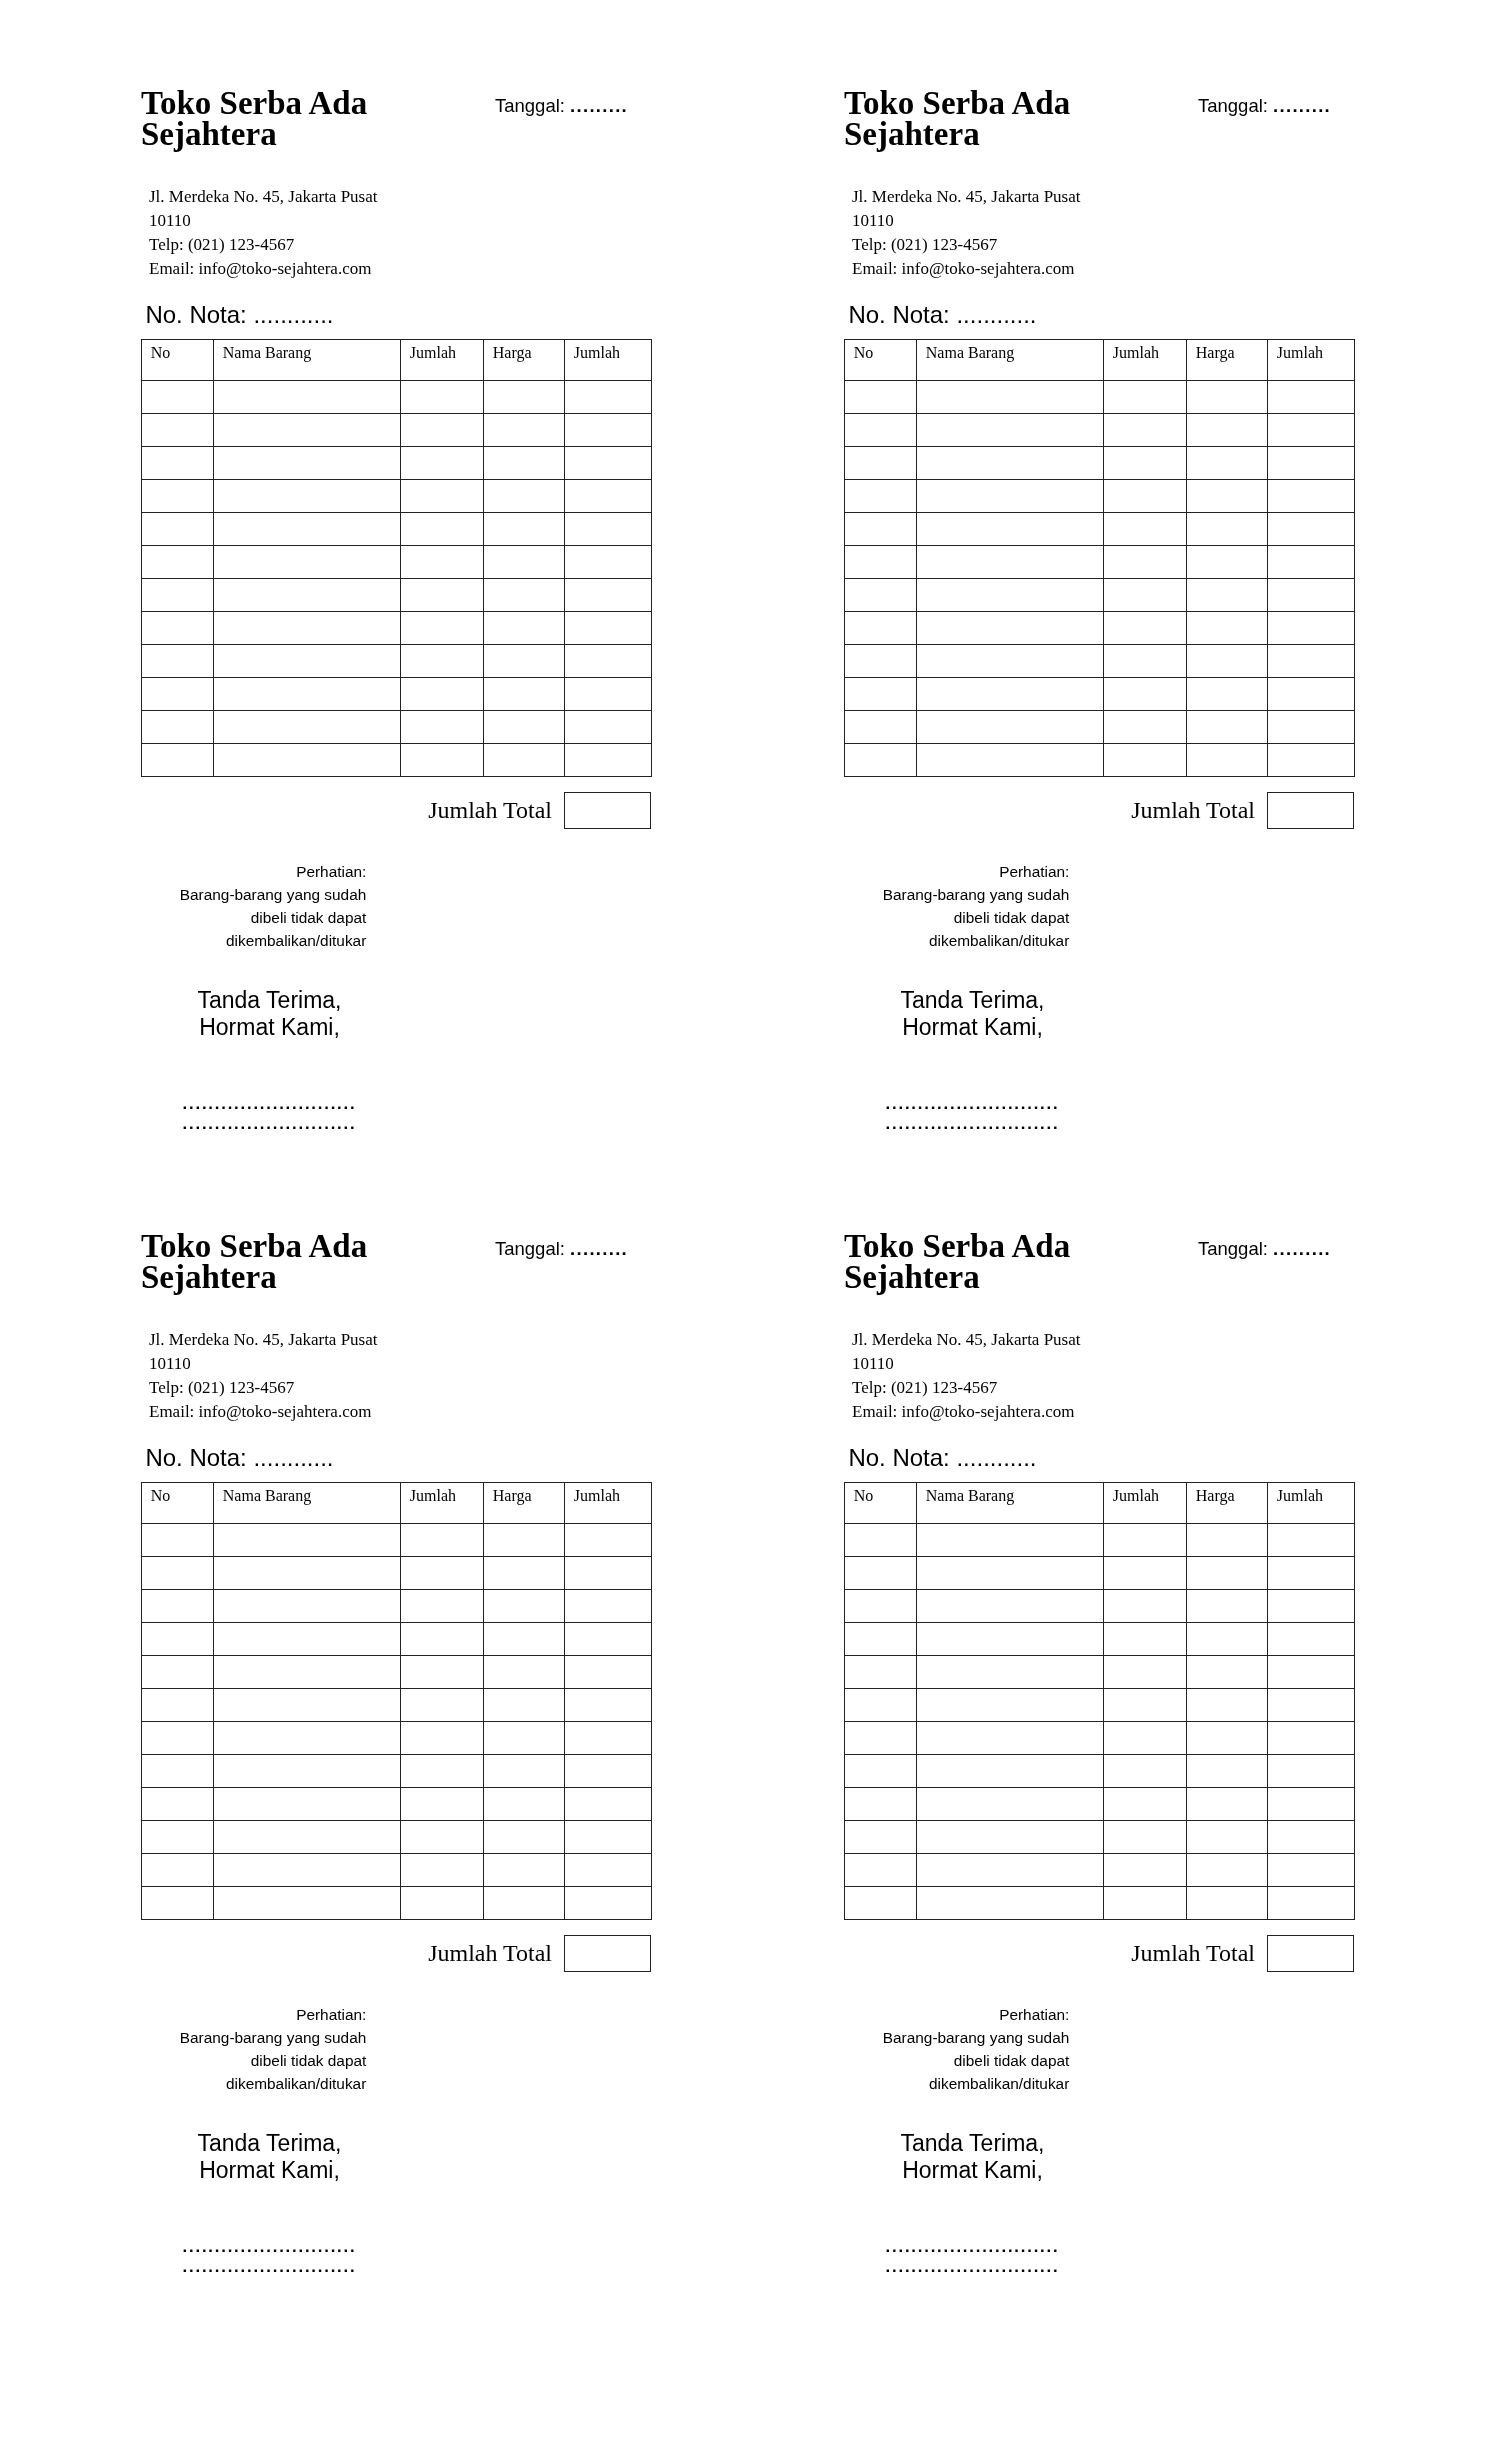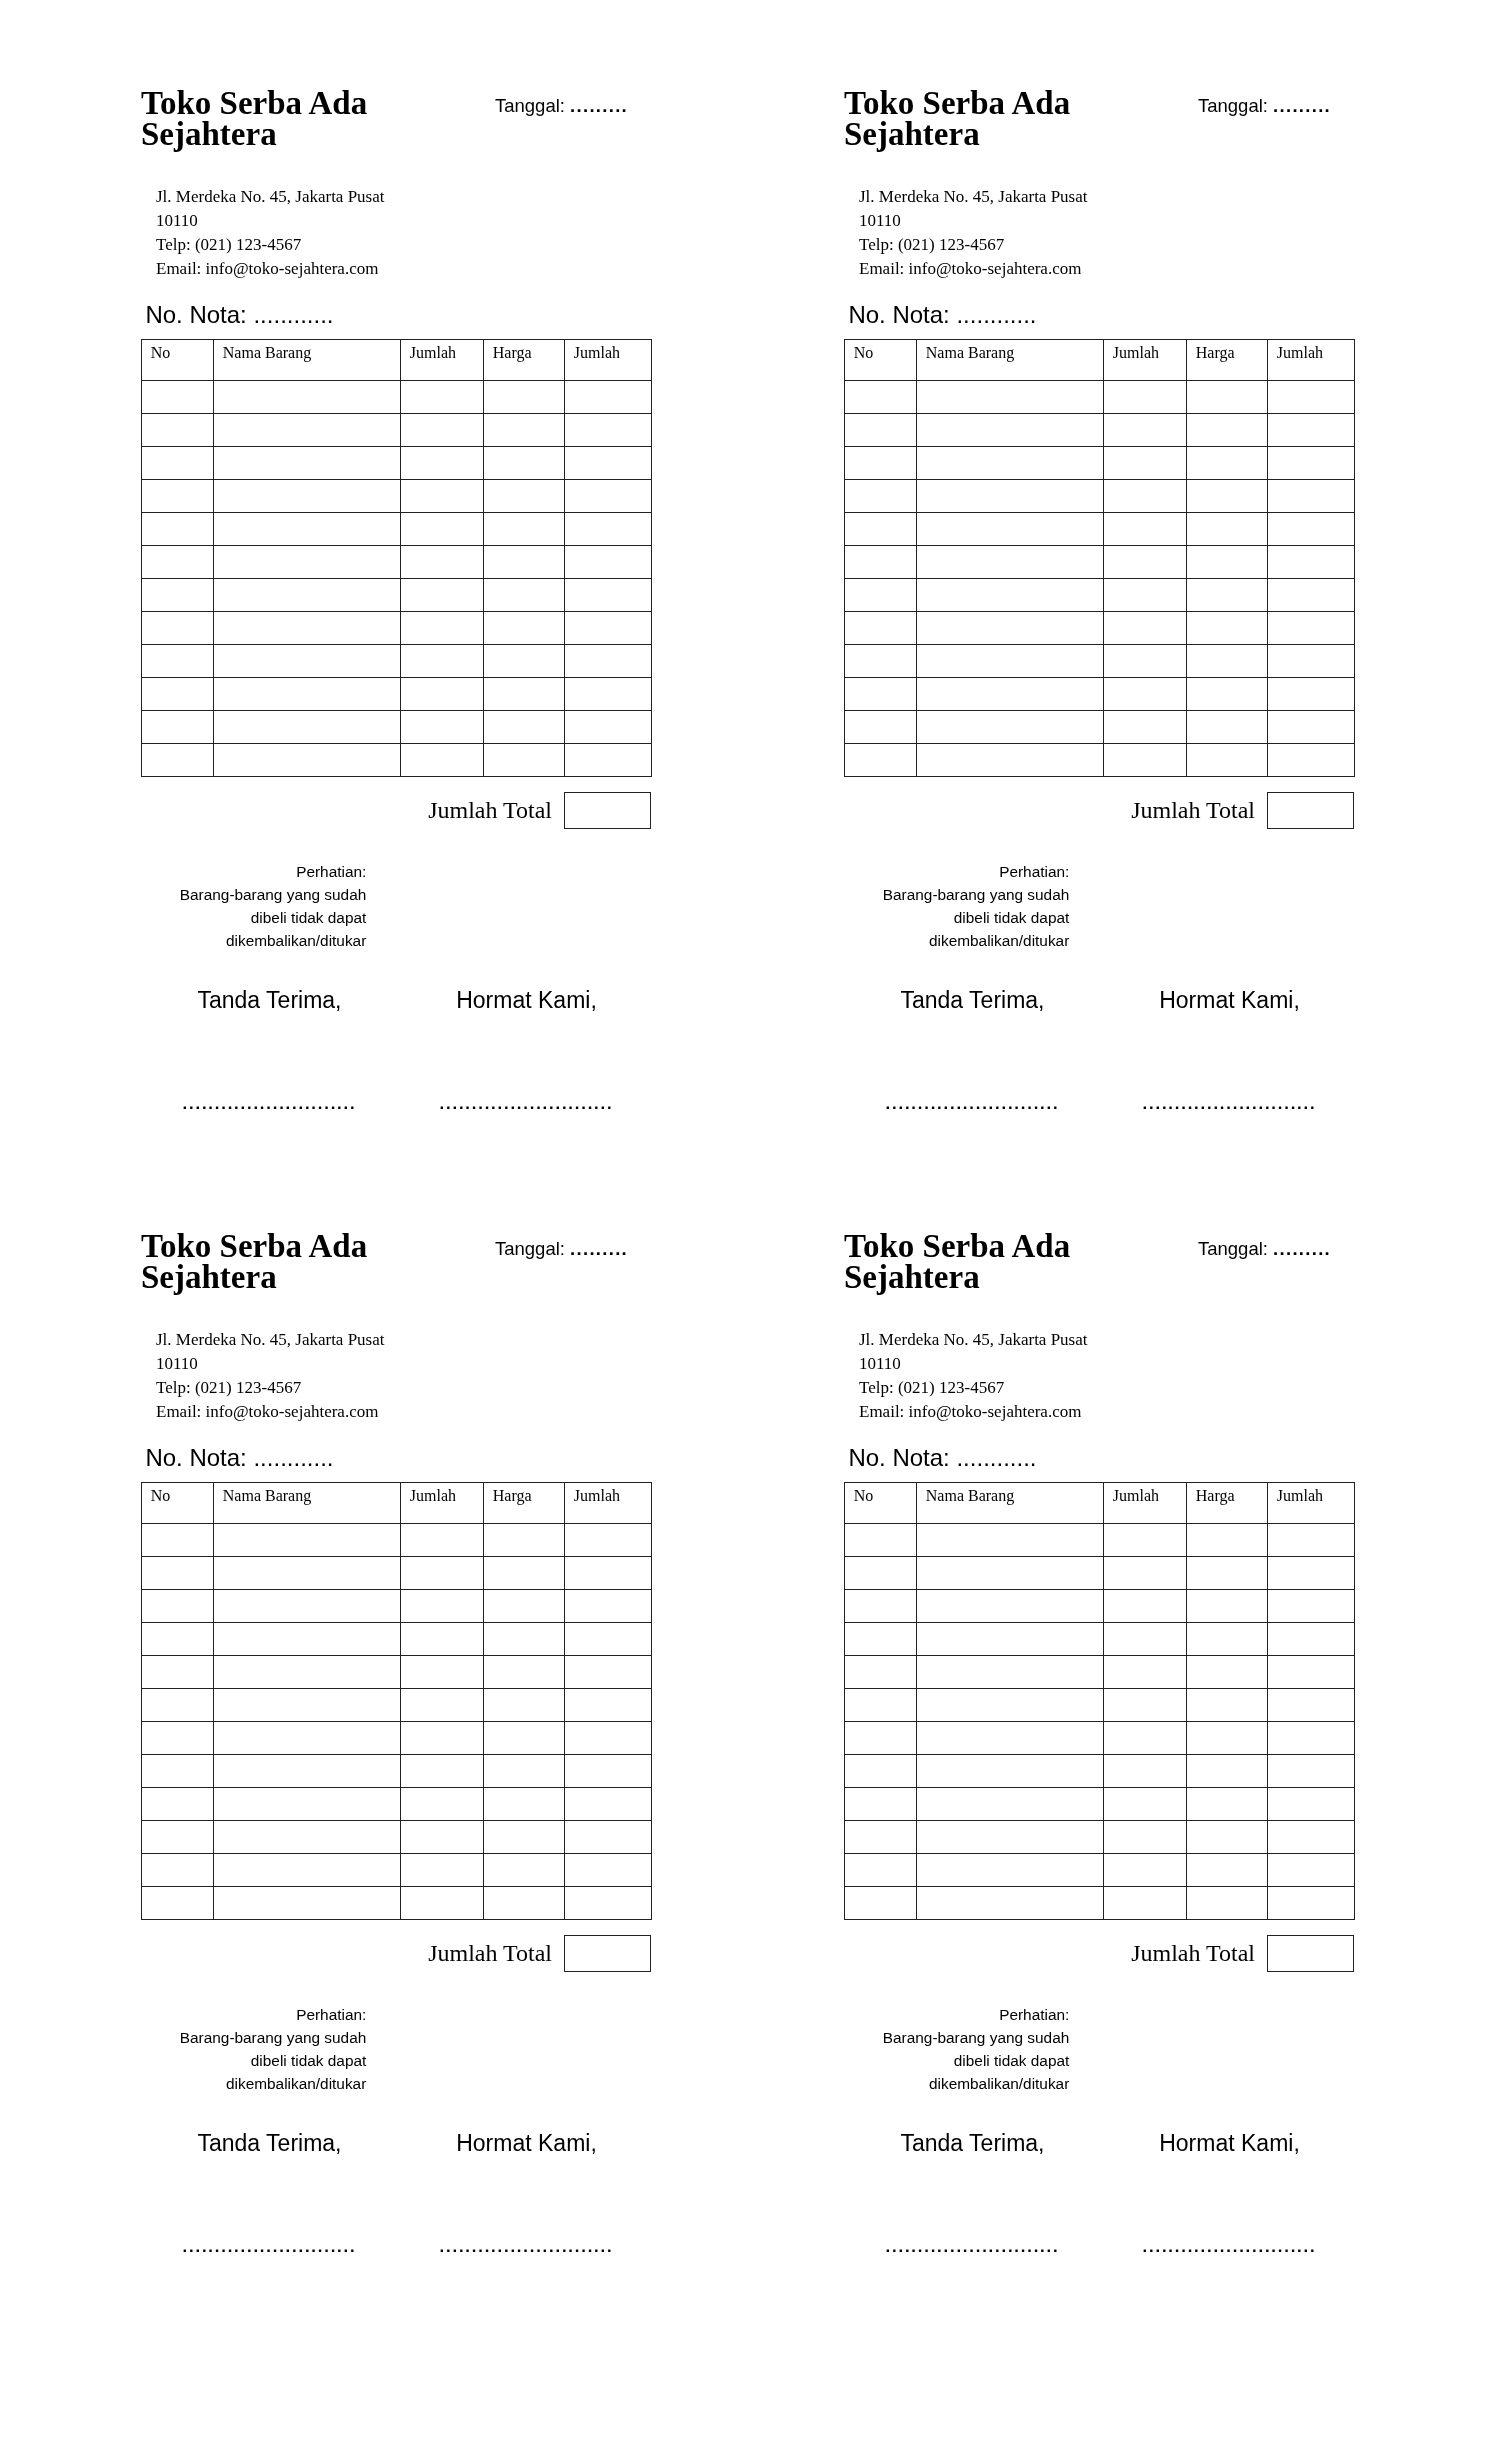--- a/index.html
+++ b/index.html
@@ -37,21 +37,21 @@
     white-space: nowrap;
   }
   .dots-bold {
     font-weight: bold;
     letter-spacing: 1.3px;
   }
 
   
   .r-address {
     position: absolute;
-    left: 15px; top: 104px;
+    left: 8px; top: 104px;
     font-family: "Liberation Serif", serif;
     font-size: 17px;
     line-height: 24px;
     white-space: nowrap;
   }
 
   
   .r-nonota {
     position: absolute;
     left: 4.4px; top: 220px;
@@ -113,20 +113,21 @@
     font-size: 15.4px;
     line-height: 23px;
   }
 
   
   .r-sign-row, .r-sign-dots {
     position: absolute;
     left: 0;
     width: 514px;
     display: flex;
+    flex-direction: column;
   }
   .r-sign-row { top: 906px; }
   .r-sign-dots { top: 1013px; }
   .sig-col {
     width: 50%;
     text-align: center;
     font-family: "Liberation Sans", sans-serif;
     font-size: 23px;
     white-space: nowrap;
   }

